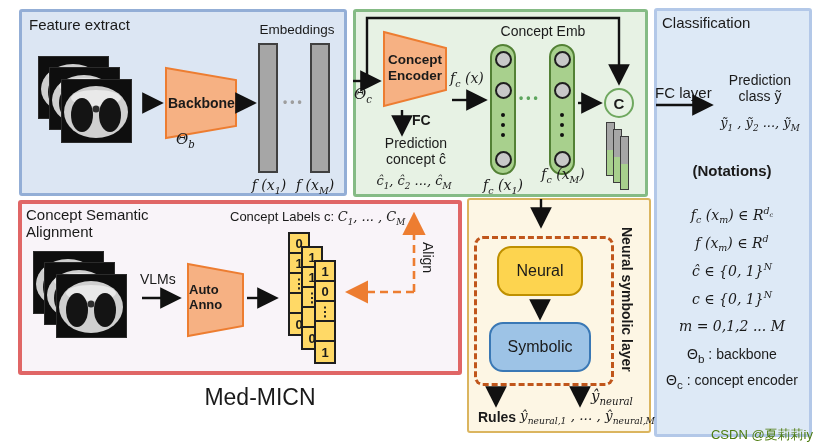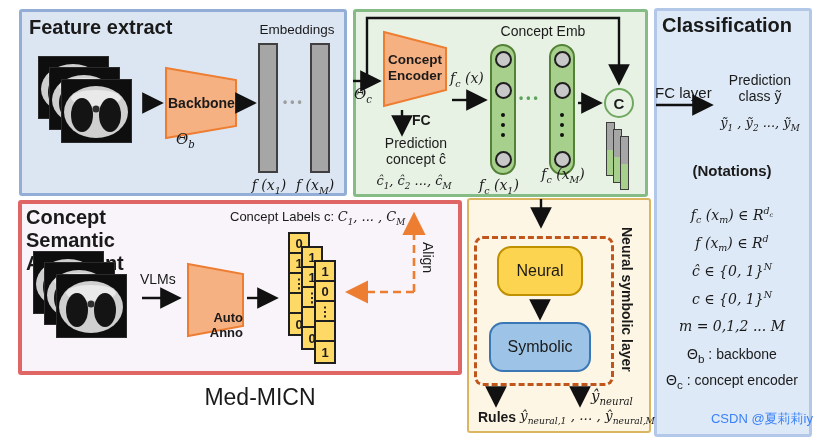--- a/index.html
+++ b/index.html
@@ -5,21 +5,21 @@
   html,body{margin:0;padding:0;background:#fff;}
   #stage{position:relative;width:818px;height:445px;background:#ffffff;overflow:hidden;
          font-family:"Liberation Sans",sans-serif;color:#1a1a1a;}
   .panel{position:absolute;box-sizing:border-box;}
   #panel-feature{left:19px;top:9px;width:328px;height:187px;background:#dce6f3;border:3px solid #93aed6;border-radius:3px;}
   #panel-concept{left:353px;top:9px;width:295px;height:188px;background:#e7f2e4;border:3px solid #85bb85;border-radius:3px;}
   #panel-class{left:654px;top:8px;width:158px;height:429px;background:#dde9f6;border:3px solid #b3c8e8;border-radius:3px;}
   #panel-align{left:18px;top:200px;width:444px;height:175px;background:#f9f4f9;border:4px solid #e06666;border-radius:3px;}
   #panel-neuro{left:467px;top:198px;width:184px;height:235px;background:#fdf6e4;border:2.5px solid #dbb55f;border-radius:3px;}
   .abs{position:absolute;}
-  .ttl{font-weight:bold;font-size:20px;}
+  .ttl{font-weight:normal;font-size:15px;}
   .math{font-family:"DejaVu Serif",serif;font-style:italic;font-size:14px;}
   .math sub,.math sup{font-size:0.68em;font-style:inherit;}
   .bar-gray{position:absolute;width:20px;height:130px;background:#a6a6a6;border:2px solid #404040;box-sizing:border-box;}
   .gbar{position:absolute;width:26px;height:131px;background:#a8d08d;border:2px solid #538135;border-radius:13px;
         box-sizing:border-box;display:flex;flex-direction:column;align-items:center;justify-content:space-between;padding:5px 0;}
   .circ{width:17px;height:17px;border-radius:50%;background:#c8c8c8;border:2px solid #1f1f1f;box-sizing:border-box;}
   .vdots{display:flex;flex-direction:column;gap:6px;}
   .vdots i{width:4px;height:4px;border-radius:50%;background:#111;}
   .minibar{position:absolute;width:9px;height:54px;border:1px solid #3d3d3d;box-sizing:border-box;
            background:linear-gradient(#a6a6a6 0 52%,#a8d08d 52% 100%);}
@@ -30,21 +30,21 @@
   .ccirc{position:absolute;left:604px;top:88px;width:30px;height:30px;border-radius:50%;border:2px solid #6fa85f;
          box-sizing:border-box;display:flex;align-items:center;justify-content:center;font-weight:bold;font-size:15px;}
   .vtext{writing-mode:vertical-rl;}
   .box-round{position:absolute;border-radius:14px;box-sizing:border-box;display:flex;align-items:center;justify-content:center;font-size:16px;}
   #neural-box{left:497px;top:246px;width:86px;height:50px;background:#fdd44f;border:2px solid #bf9000;}
   #symbolic-box{left:489px;top:322px;width:102px;height:50px;background:#9dc3e6;border:2px solid #3a78b5;}
   #dashed-box{position:absolute;left:474px;top:236px;width:140px;height:150px;border:3px dashed #c0561b;border-radius:9px;box-sizing:border-box;}
   .overlay{position:absolute;left:0;top:0;z-index:6;pointer-events:none;}
   .lbl{position:absolute;line-height:1.15;}
   .ellipsis{letter-spacing:3px;font-size:12px;font-weight:bold;}
-  #watermark{position:absolute;right:5px;bottom:17px;font-size:13px;color:#3b82f6;}
+  #watermark{position:absolute;right:5px;bottom:1px;font-size:13px;color:#4d7c0f;}
   #fig-title{position:absolute;left:160px;top:384px;width:200px;text-align:center;font-size:23px;font-weight:normal;}
 </style>
 </head>
 <body>
 
 <div id="stage">
 
   <div class="panel" id="panel-feature"></div>
   <div class="panel" id="panel-concept"></div>
   <div class="panel" id="panel-class"></div>
@@ -118,21 +118,21 @@
     <span class="circ"></span>
     <span class="circ"></span>
     <span class="vdots">
         <i></i>
         <i></i>
         <i></i>
       </span>
     <span class="circ"></span>
   </div>
   <div class="lbl ellipsis" style="left:519px;top:92px;color:#5ea65e;">•••</div>
-  <div class="lbl math" style="left:479px;top:177px;width:48px;">f<sub>c</sub> (x<sub>1</sub>)</div>
+  <div class="lbl math" style="left:479px;top:177px;width:48px;text-align:center;">f<sub>c</sub> (x<sub>1</sub>)</div>
   <div class="lbl math" style="left:538px;top:166px;width:50px;text-align:center;">f<sub>c</sub> (x<sub>M</sub>)</div>
 
   <div class="ccirc">
       <span>C</span>
     </div>
   <div class="minibar" style="left:606px;top:122px;"></div>
   <div class="minibar" style="left:613px;top:129px;"></div>
   <div class="minibar" style="left:620px;top:136px;"></div>
 
   <div class="lbl ttl" style="left:662px;top:14px;">Classification</div>
@@ -174,21 +174,21 @@
       <ellipse cx="21" cy="36" rx="11" ry="17" fill="#141414"></ellipse>
       <ellipse cx="49" cy="36" rx="11" ry="17" fill="#141414"></ellipse>
       <circle cx="35" cy="30" r="3.5" fill="#2e2e2e"></circle>
     </g>
   </svg>
 
   <div class="lbl" style="left:140px;top:271px;font-size:14px;">VLMs</div>
   <svg class="abs" style="left:187px;top:262px;" width="57" height="76">
     <polygon points="1,2 56,12 56,64 1,74" fill="#f6b183" stroke="#ed7d31" stroke-width="2"></polygon>
   </svg>
-  <div class="lbl" style="left:189px;top:283px;width:54px;text-align:right;font-weight:bold;font-size:13px;margin-top:28px;">Auto Anno</div>
+  <div class="lbl" style="left:189px;top:283px;width:54px;text-align:left;font-weight:bold;font-size:13px;">Auto Anno</div>
 
   <div class="lbl" style="left:230px;top:210px;font-size:13px;">
     <span>Concept Labels c: </span><span class="math" style="font-size:13px;">C<sub>1</sub>, ... , C<sub>M</sub></span>
   </div>
 
   <div class="ycol" style="left:288px;top:232px;z-index:1;">
     <div class="ycell">0</div>
     <div class="ycell">1</div>
     <div class="ycell">⋮</div>
     <div class="ycell"></div>

